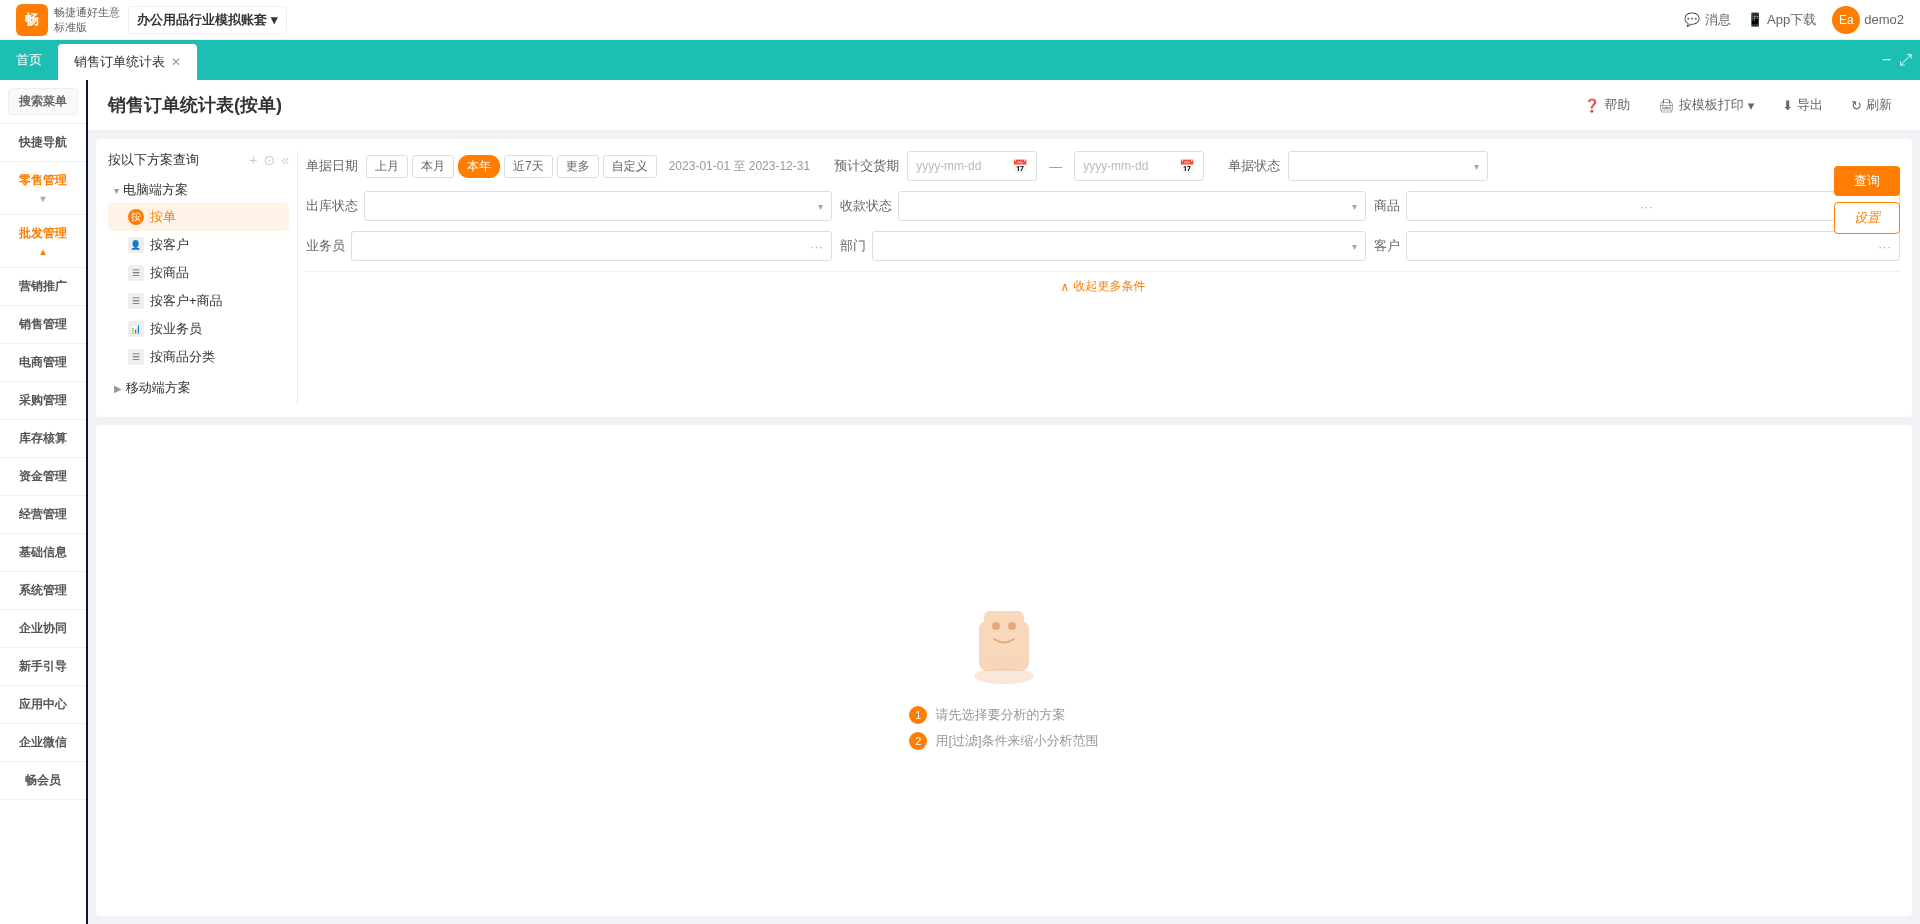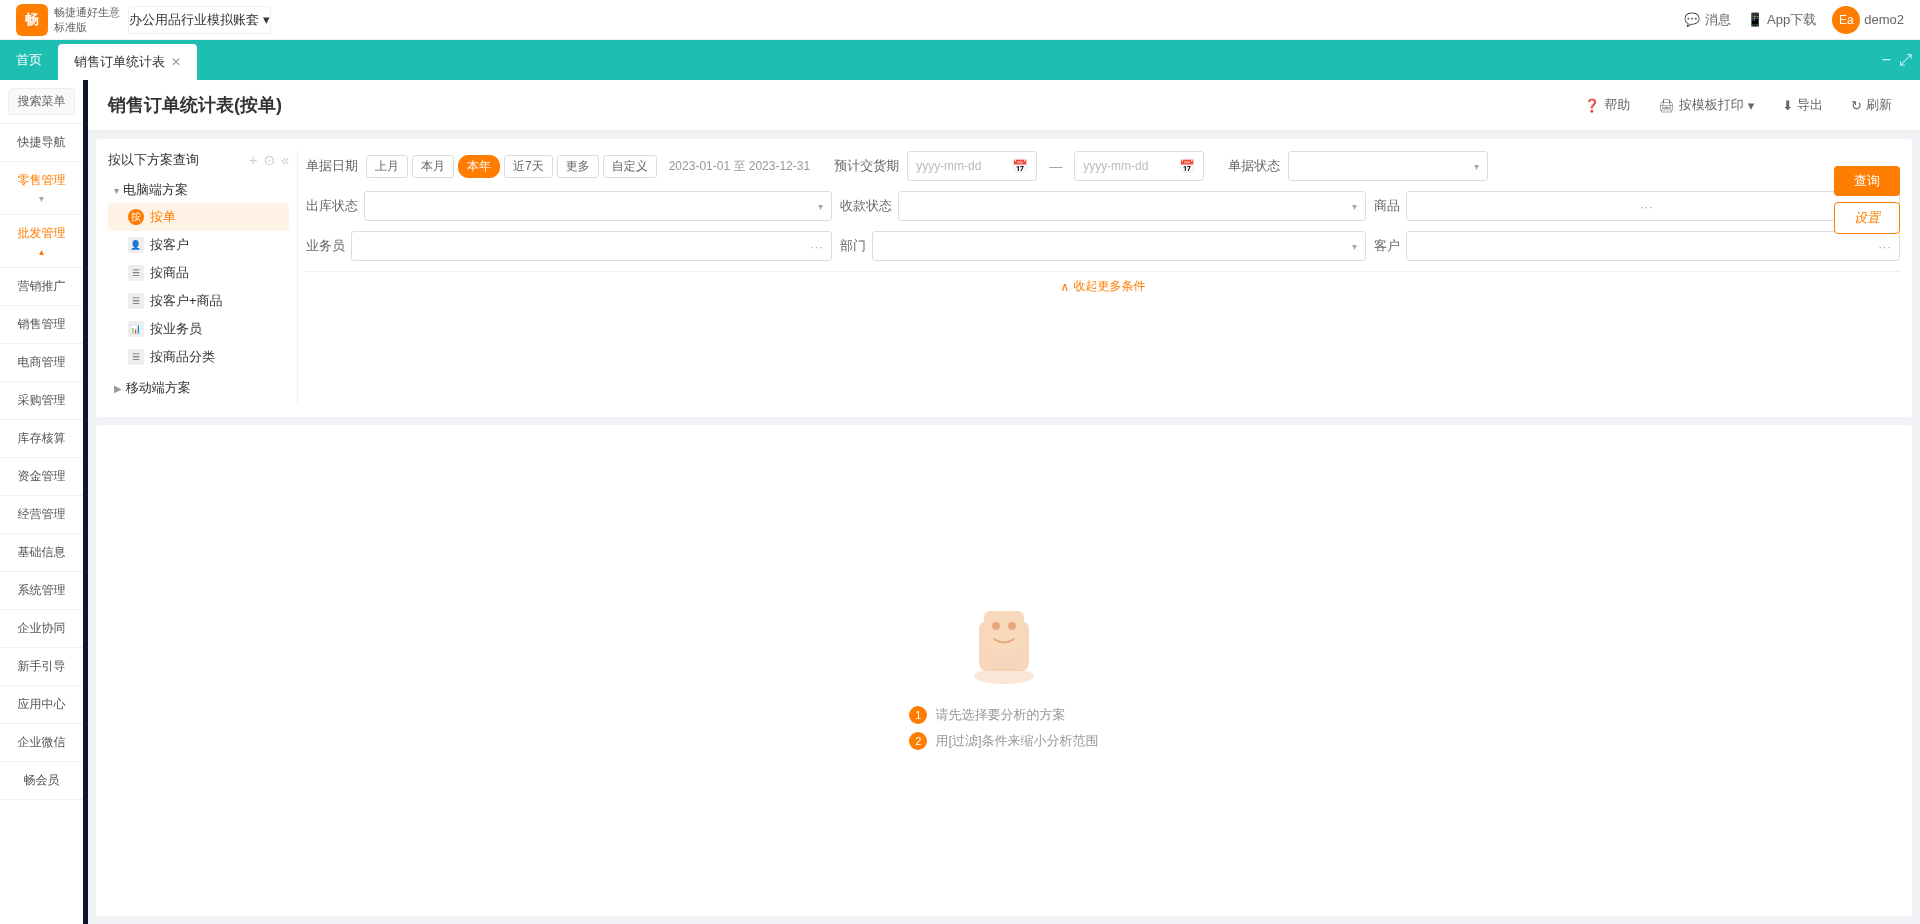--- a/index.html
+++ b/index.html
@@ -4,39 +4,39 @@
   <style>
     * { box-sizing: border-box; margin: 0; padding: 0; }
     body { font-family: "Microsoft YaHei", "PingFang SC", sans-serif; font-size: 13px; background: #f5f5f5; color: #333; height: 924px; overflow: hidden; display: flex; flex-direction: column; }
 
     
     .top-bar { height: 40px; background: #fff; display: flex; align-items: center; justify-content: space-between; padding: 0 16px; border-bottom: 1px solid #eee; flex-shrink: 0; }
     .top-bar-left { display: flex; align-items: center; gap: 8px; }
     .logo-area { display: flex; align-items: center; gap: 6px; }
     .logo-icon { width: 32px; height: 32px; background: #ff7d00; border-radius: 6px; display: flex; align-items: center; justify-content: center; color: white; font-size: 14px; font-weight: bold; }
     .logo-text { font-size: 11px; color: #666; line-height: 1.3; }
-    .workspace-selector { display: flex; align-items: center; gap: 4px; color: #333; font-size: 13px; cursor: pointer; padding: 4px 0; border: 1px solid #eee; border-radius: 4px; }
+    .workspace-selector { display: flex; align-items: center; gap: 4px; color: #333; font-size: 13px; cursor: pointer; padding: 4px 8px; border: 1px solid #eee; border-radius: 4px; font-weight: bold; }
     .top-bar-right { display: flex; align-items: center; gap: 16px; }
     .top-bar-action { display: flex; align-items: center; gap: 4px; color: #666; font-size: 13px; cursor: pointer; }
     .avatar { width: 28px; height: 28px; border-radius: 50%; background: #ff7d00; display: flex; align-items: center; justify-content: center; color: white; font-size: 12px; }
 
     
     .tab-bar { height: 40px; background: #1ebfb3; display: flex; align-items: center; padding: 0; flex-shrink: 0; position: relative; }
     .tab-item { height: 43px; display: flex; align-items: center; padding: 0 16px; cursor: pointer; color: rgba(255,255,255,0.85); font-size: 13px; gap: 6px; }
     .tab-item.home { color: white; }
     .tab-item.active { background: white; color: #333; border-radius: 4px 4px 0 0; margin-top: 4px; height: 36px; }
     .tab-close { font-size: 12px; color: #999; cursor: pointer; }
     .tab-bar-actions { position: absolute; right: 8px; display: flex; gap: 8px; }
     .tab-bar-btn { color: rgba(255,255,255,0.85); cursor: pointer; font-size: 16px; background: none; border: none; }
 
     
     .main-layout { display: flex; flex: 1; overflow: hidden; }
 
     
-    .sidebar { width: 88px; background: white; border-right: 5px solid #0f172a; display: flex; flex-direction: column; overflow-y: auto; flex-shrink: 0; }
+    .sidebar { width: 88px; background: white; border-right: 2px solid #0f172a; display: flex; flex-direction: column; overflow-y: auto; flex-shrink: 0; font-weight: bold; }
     .sidebar-search { padding: 8px; border-bottom: 1px solid #eee; text-align: center; }
     .sidebar-search-btn { width: 100%; padding: 4px; border: 1px solid #eee; border-radius: 4px; background: #f9f9f9; font-size: 12px; color: #666; cursor: pointer; text-align: center; }
     .sidebar-item { display: flex; flex-direction: column; align-items: center; padding: 10px 4px; cursor: pointer; color: #555; font-size: 12px; gap: 3px; border-bottom: 1px solid #f0f0f0; position: relative; }
     .sidebar-item.has-submenu { justify-content: center; gap: 4px; }
     .sidebar-item .arrow { font-size: 10px; color: #aaa; }
     .sidebar-item.active-group { color: #ff7d00; }
 
     
     .content-area { flex: 1; display: flex; flex-direction: column; overflow: hidden; background: #f0f2f5; }
 

